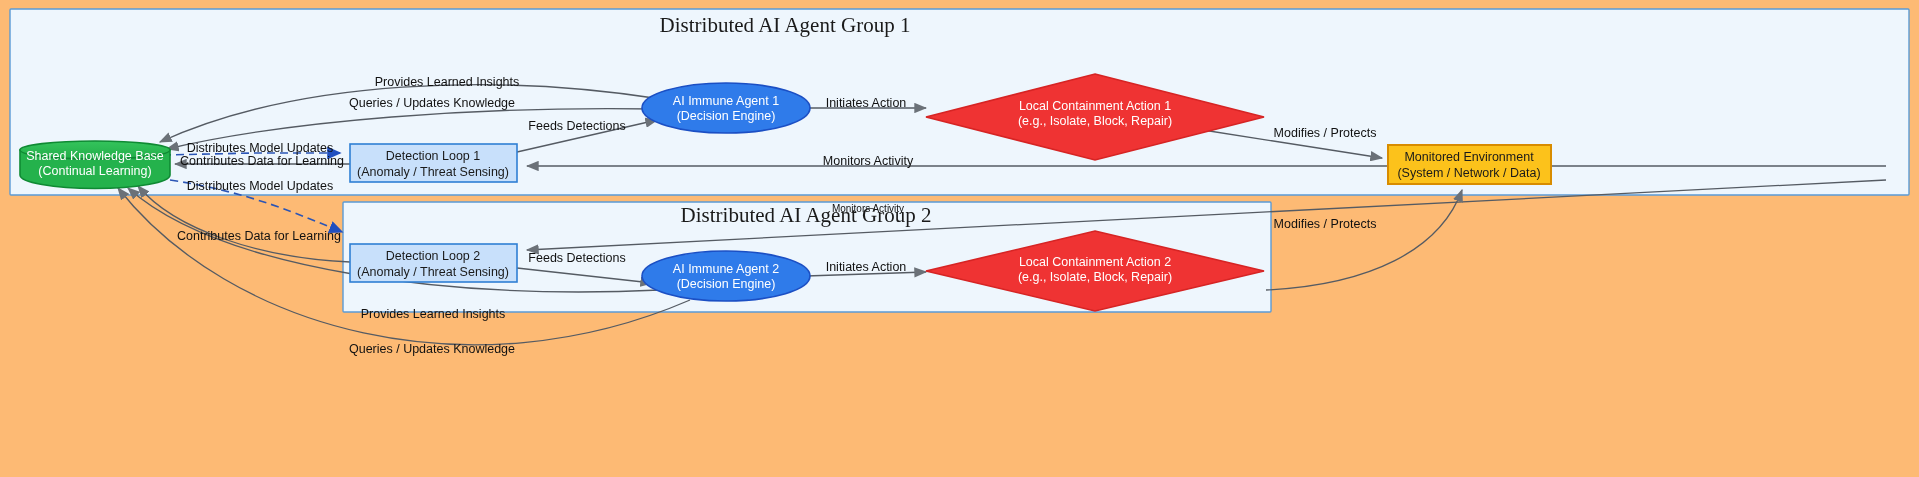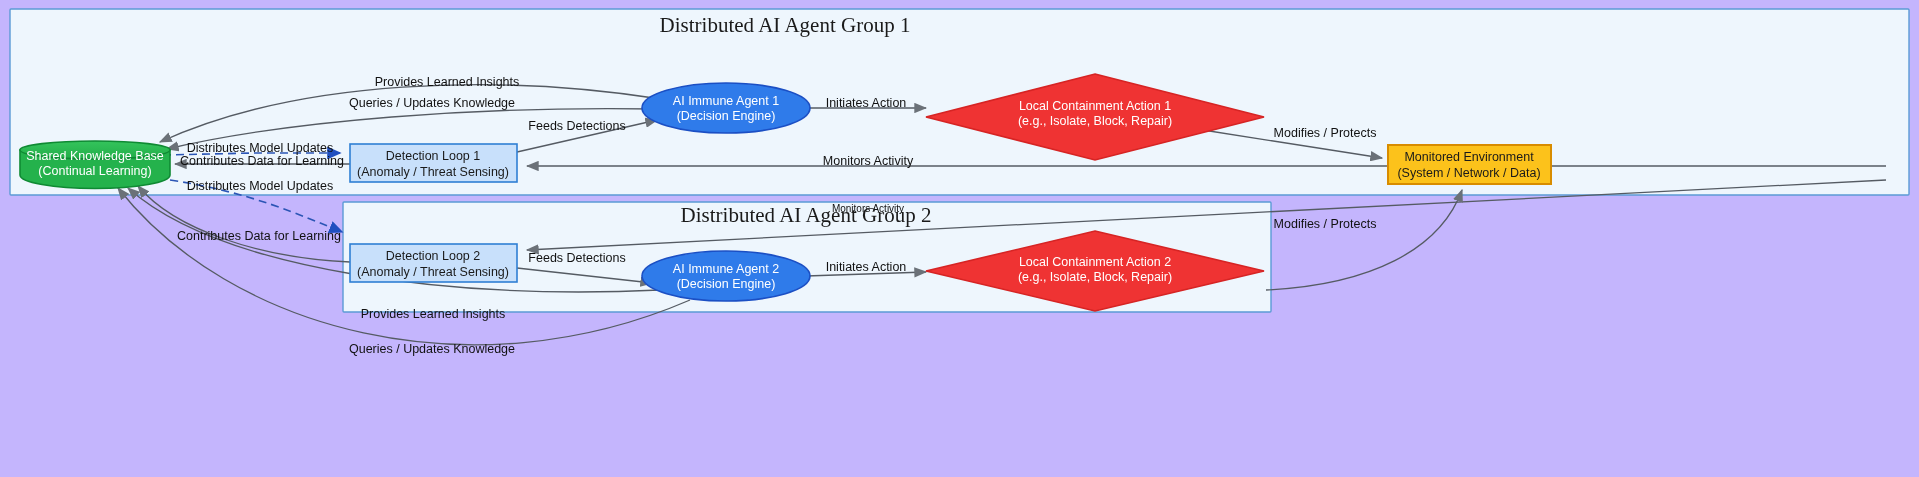--- a/index.html
+++ b/index.html
@@ -1,17 +1,17 @@
 <!DOCTYPE html>
 <html><head>
 <meta charset="utf-8">
 <style>
   html,body{margin:0;padding:0;background:#ffffff;}
   body{font-family:"Liberation Sans", sans-serif;}
-  #stage{position:relative;width:1919px;height:477px;background:#c4b5fd;overflow:hidden;}
+  #stage{position:relative;width:1919px;height:477px;background:#fdba74;overflow:hidden;}
   svg{position:absolute;left:0;top:0;}
   .edge-label{font-family:"Liberation Sans", sans-serif;font-size:12.5px;fill:#111111;}
   .group-title{font-family:"Liberation Serif", serif;font-size:21px;fill:#1a1a1a;}
   .node-text{font-family:"Liberation Sans", sans-serif;font-size:12.5px;}
   .node-text-w{fill:#ffffff;}
   .node-text-d{fill:#1a1a1a;}
   .edge{fill:none;stroke:#555b63;stroke-width:1.3;}
   .edge-dash{fill:none;stroke:#2b55b5;stroke-width:1.6;stroke-dasharray:8 5;}
 </style>
 </head>

